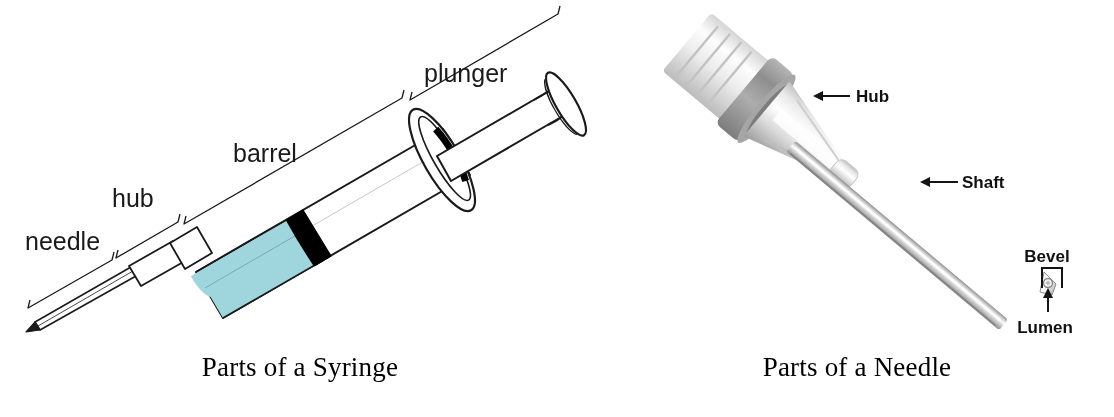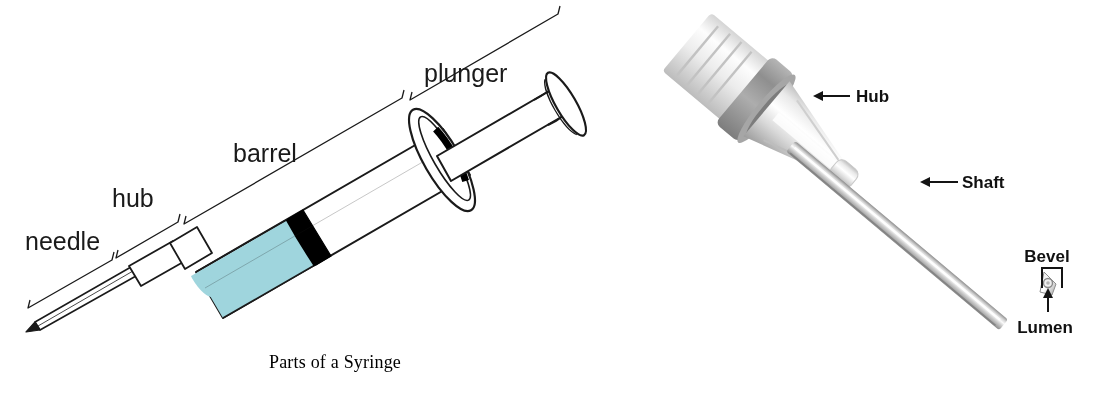--- a/index.html
+++ b/index.html
@@ -30,30 +30,29 @@
 
   .panel-svg {
     position: absolute;
     left: 0;
     top: 0;
     display: block;
   }
 
   .caption {
     position: absolute;
-    left: 8px;
+    left: 0;
     width: 100%;
     text-align: center;
     font-family: "Liberation Serif", serif;
-    font-size: 18px;
+    font-size: 27px;
     font-weight: 400;
     color: #000000;
     letter-spacing: 0.2px;
     white-space: nowrap;
-    padding-left: 27px;
   }
   #caption-syringe { top: 352px; }
   #caption-needle  { top: 352px; }
 
   
   .lbl-lc {
     font-family: "Liberation Sans", sans-serif;
     font-size: 25px;
     fill: #1a1a1a;
     font-weight: 400;
@@ -242,15 +241,16 @@
         <line x1="448" y1="312" x2="448" y2="294" stroke="#141414" stroke-width="2"></line>
         <polygon points="448,288 443,298 453,298" fill="#141414"></polygon>
       </g>
 
       <text class="lbl-bold" x="256" y="102">Hub</text>
       <text class="lbl-bold" x="362" y="188">Shaft</text>
       <text class="lbl-bold" x="447" y="262" text-anchor="middle">Bevel</text>
       <text class="lbl-bold" x="445" y="333" text-anchor="middle">Lumen</text>
     </svg>
 
+    <div class="caption" id="caption-needle">Parts of a Needle</div>
   </div>
 
 </div>
 
 </body></html>

